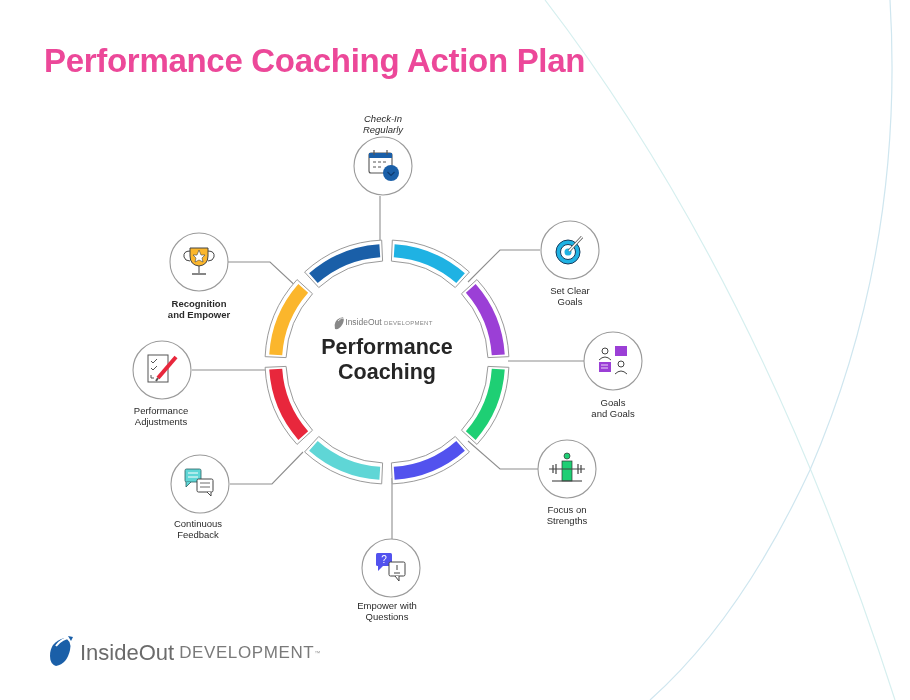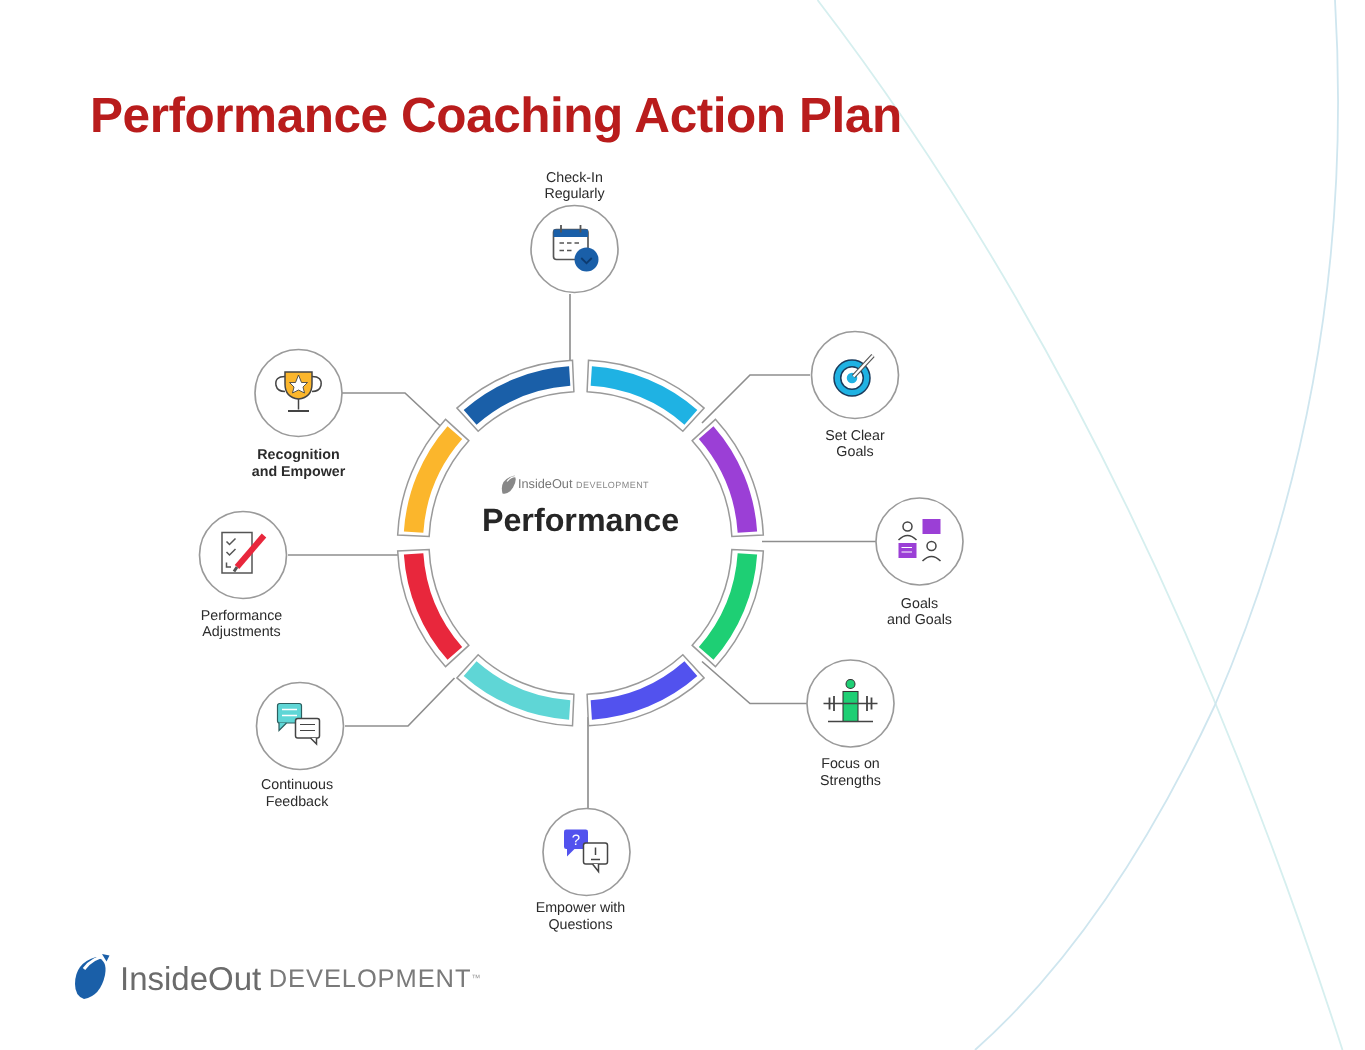--- a/index.html
+++ b/index.html
@@ -1,18 +1,18 @@
 <!DOCTYPE html>
 <html><head>
 <meta charset="utf-8">
 <style>
   html, body { margin:0; padding:0; }
   body { width:910px; height:700px; background:#ffffff; position:relative; overflow:hidden; font-family:"Liberation Sans", sans-serif; }
   .bg-svg { position:absolute; left:0; top:0; }
-  .title { position:absolute; left:44px; top:42px; font-size:33px; font-weight:bold; color:#b91c1c; letter-spacing:-0.3px; margin:16px;text-align:center; }
+  .title { position:absolute; left:44px; top:42px; font-size:33px; font-weight:bold; color:#ec4899; letter-spacing:-0.3px; margin:0;text-align:center; }
   .diagram { position:absolute; left:0; top:0; }
   .node-label { position:absolute; font-size:9.5px; line-height:11px; color:#2b2b2b; text-align:center; width:110px; }
   .center-brand { position:absolute; left:330px; top:317px; width:118px; text-align:center; font-size:8.5px; color:#888; }
   .center-brand .brand-main { color:#777; }
   .center-brand .brand-sub { font-size:6px; letter-spacing:0.3px; color:#888; }
   .center-title { position:absolute; left:287px; top:335px; width:200px; text-align:center; font-size:21.5px; font-weight:bold; line-height:25px; color:#262626; }
   .footer-logo { position:absolute; left:42px; top:636px; height:34px; display:flex; align-items:center; }
   .footer-logo .word-main { font-size:22px; color:#6b6b6b; margin-left:8px; }
   .footer-logo .word-sub { font-size:17px; color:#7a7a7a; letter-spacing:0.6px; margin-left:5px; }
   .footer-logo .tm { font-size:6px; color:#999; vertical-align:top; }
@@ -150,23 +150,24 @@
     <path d="M10 -16 l5 1 l-2 4" fill="#1a5fa8"></path>
   </g>
 </svg>
 
 <div class="center-brand">
   <span class="brand-main">InsideOut</span>
   <span class="brand-sub">DEVELOPMENT</span>
 </div>
 <div class="center-title">
   <div>Performance</div>
-</div>
-
-<div class="node-label" style="left:328px; top:113px;">
+  <div>Coaching</div>
+</div>
+
+<div class="node-label" style="left:328px; top:113px;font-style:italic;">
   <div>Check-In</div>
   <div>Regularly</div>
 </div>
 <div class="node-label" style="left:515px; top:285px;">
   <div>Set Clear</div>
   <div>Goals</div>
 </div>
 <div class="node-label" style="left:558px; top:397px;">
   <div>Goals</div>
   <div>and Goals</div>

